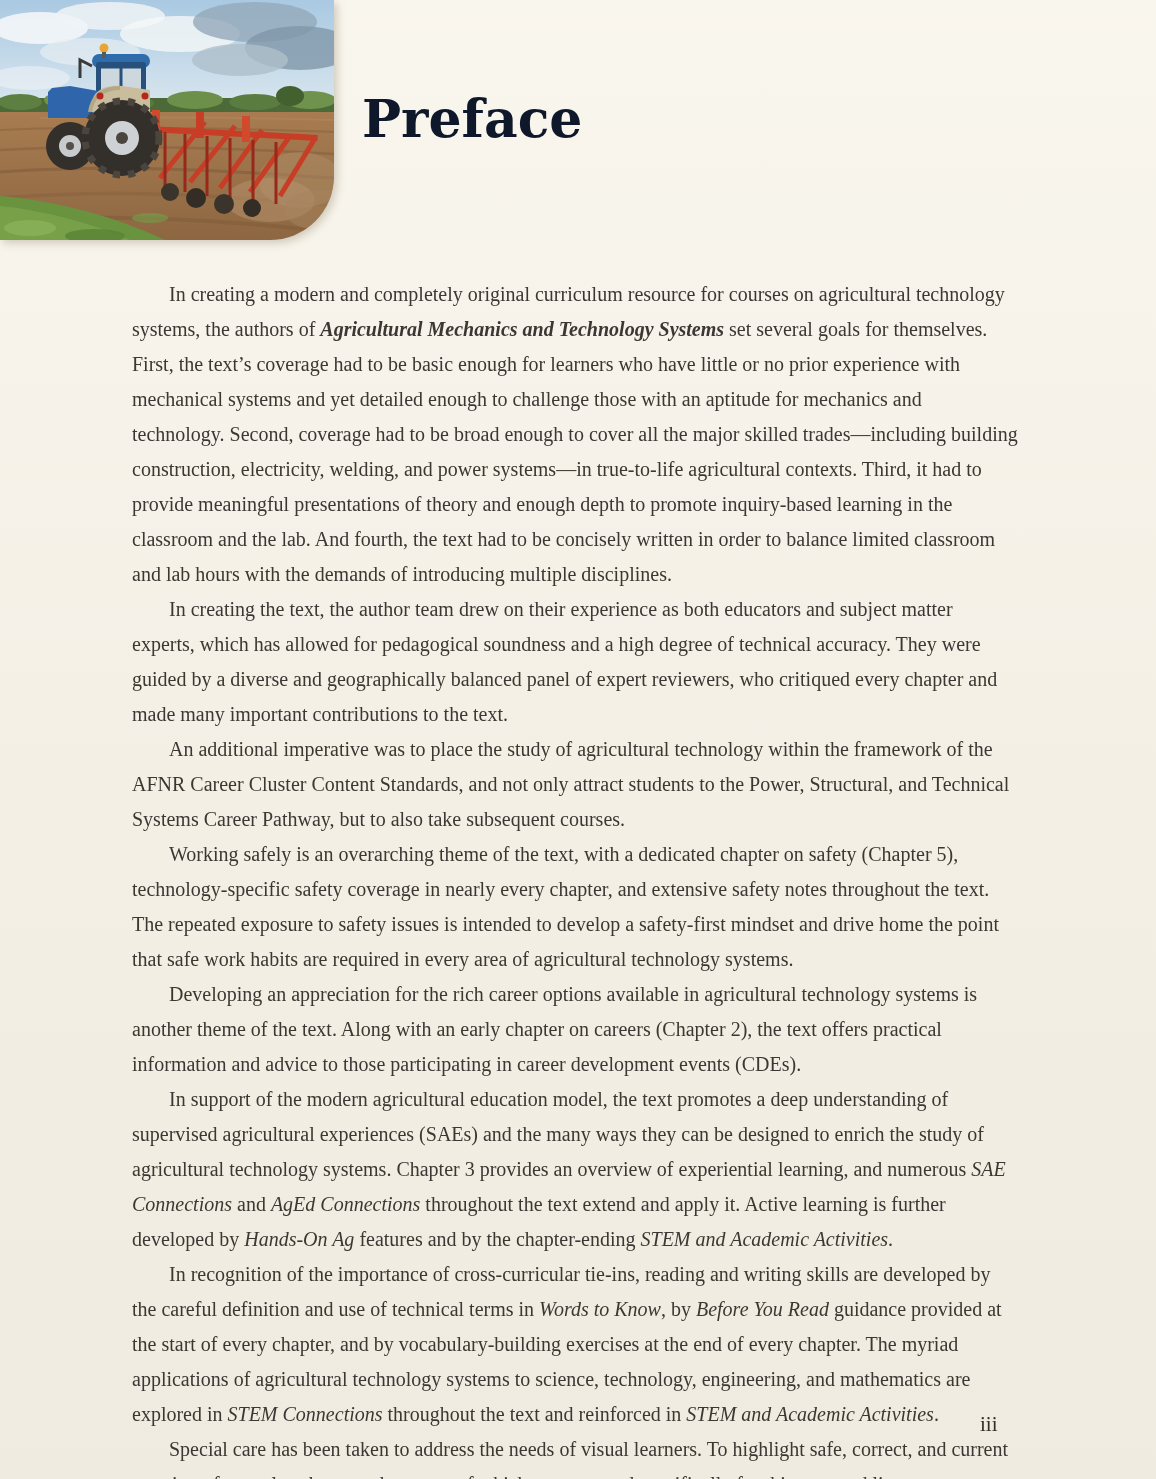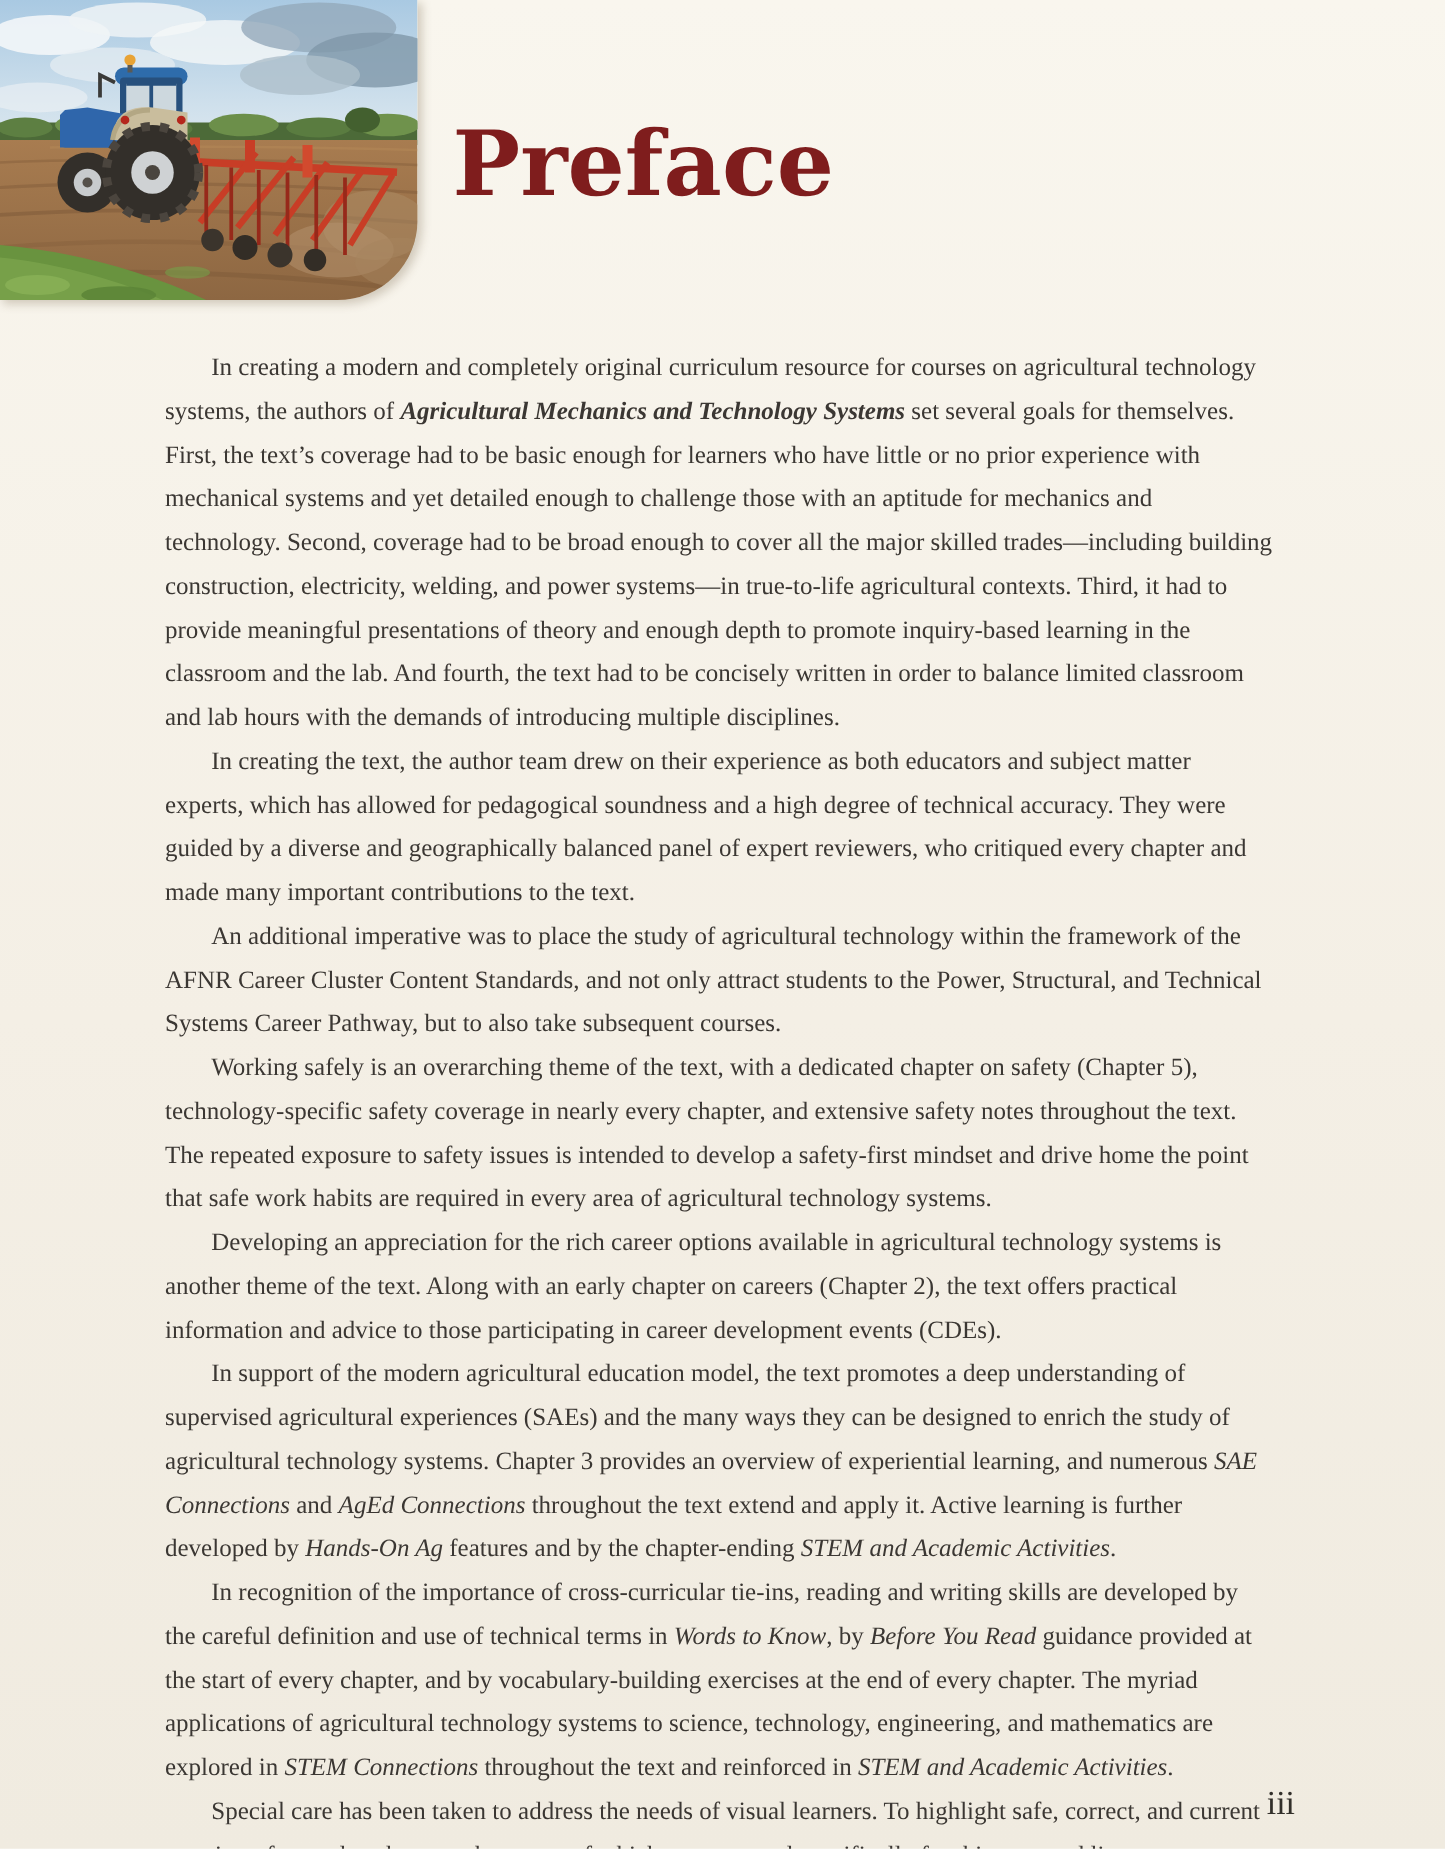--- a/index.html
+++ b/index.html
@@ -15,39 +15,39 @@
     width: 334px; height: 240px;
     border-bottom-right-radius: 64px;
     overflow: hidden;
     box-shadow: 3px 3px 8px rgba(90, 70, 40, 0.25);
   }
   .hero svg { display: block; }
   .page-title {
     position: absolute; left: 362px; top: 88px;
     margin: 0;
     font-family: "DejaVu Serif", "Liberation Serif", serif;
-    font-size: 72px; font-weight: bold;
+    font-size: 52px; font-weight: bold;
     letter-spacing: 0px;
-    color: #7f1d1d;
+    color: #0f172a;
   }
   .body-copy {
     position: absolute; left: 132px; top: 277px;
     width: 886px;
     font-size: 20px;
     line-height: 35px;
     color: #3b3733;
     text-align: left;
   }
   .body-copy p { margin: 0; text-indent: 37px; }
   .body-copy .bi { font-weight: bold; font-style: italic; }
   .body-copy .i { font-style: italic; }
   .page-number {
     position: absolute; left: 980px; top: 1412px;
-    width: 56px; text-align: right;
-    font-size: 27px; color: #322f2a; margin-top: 15px;
+    width: 56px; text-align: left;
+    font-size: 21px; color: #322f2a;
   }
 </style>
 </head>
 <body>
 
 <div class="hero">
   <svg width="334" height="240" viewBox="0 0 334 240" xmlns="http://www.w3.org/2000/svg">
     <defs>
       <linearGradient id="sky" x1="0" y1="0" x2="0" y2="1">
         <stop offset="0" stop-color="#a9c9e2"></stop>

